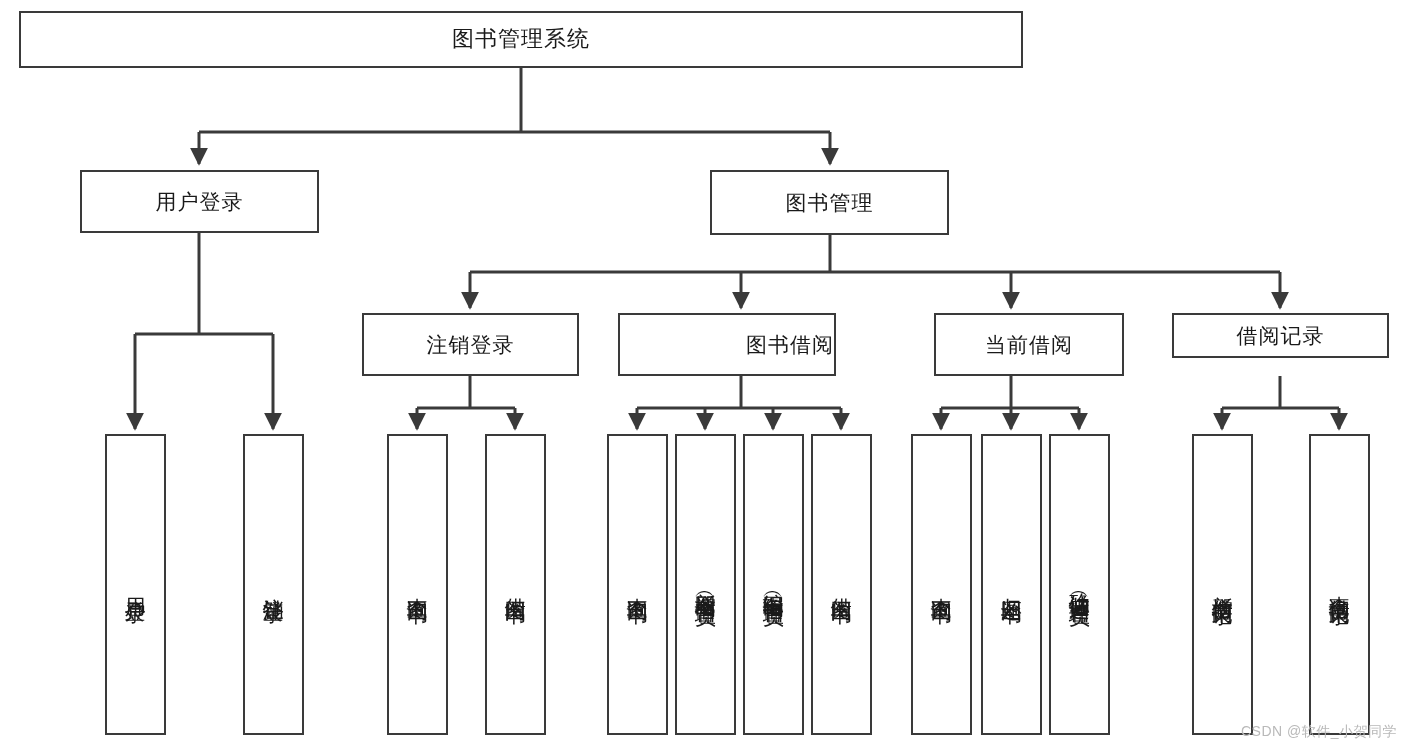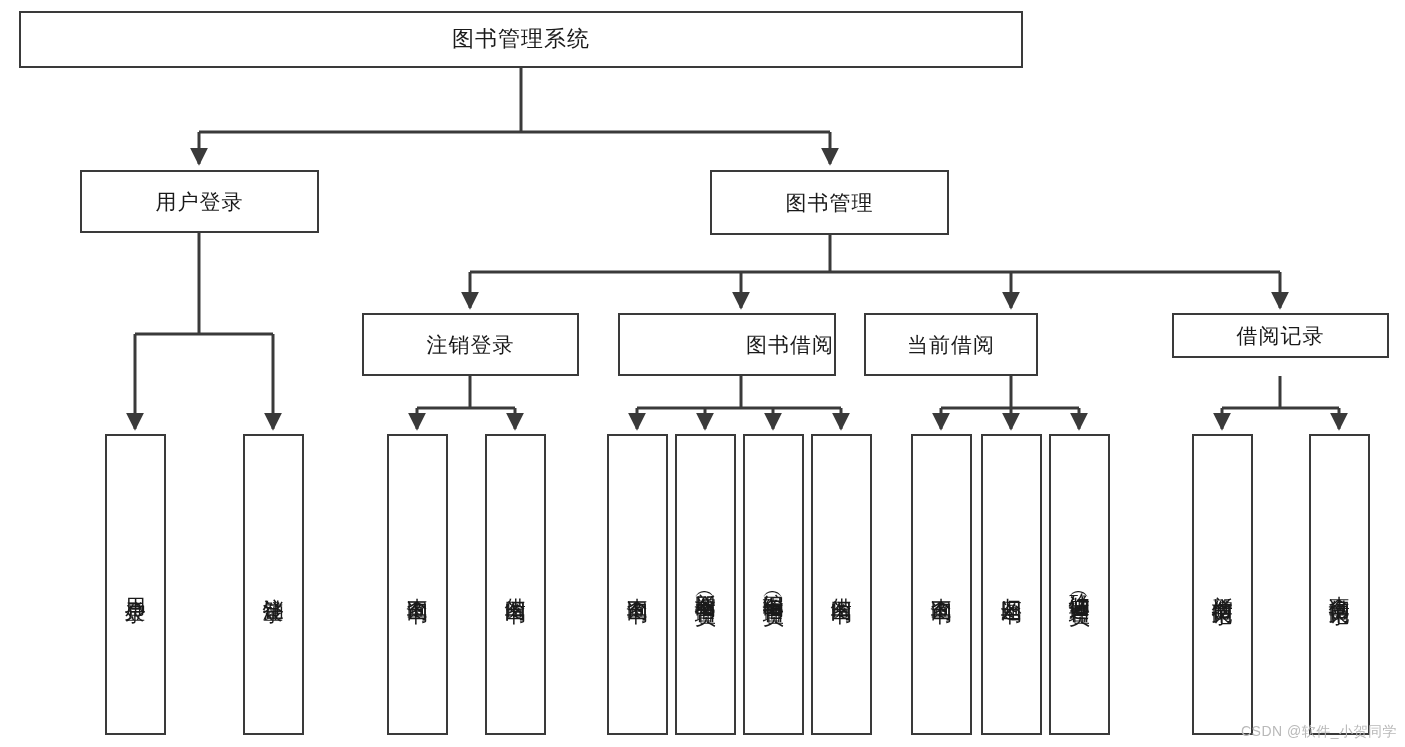--- a/index.html
+++ b/index.html
@@ -137,21 +137,21 @@
   <div class="node horiz" style="left:710px; top:170px; width:239px; height:65px;">
     <span class="node-label">图书管理</span>
   </div>
 
   <div class="node horiz" style="left:362px; top:313px; width:217px; height:63px;">
     <span class="node-label">注销登录</span>
   </div>
   <div class="node horiz" style="left:618px; top:313px; width:218px; height:63px;justify-content:flex-end;">
     <span class="node-label">图书借阅</span>
   </div>
-  <div class="node horiz" style="left:864px; top:313px; width:174px; height:63px;">
+  <div class="node horiz" style="left:934px; top:313px; width:190px; height:63px;">
     <span class="node-label">当前借阅</span>
   </div>
   <div class="node horiz" style="left:1172px; top:313px; width:217px; height:45px;">
     <span class="node-label">借阅记录</span>
   </div>
 
   <div class="node vert" style="left:105px; top:434px; width:61px; height:301px;">
     <span class="node-label">用户登录</span>
   </div>
   <div class="node vert" style="left:243px; top:434px; width:61px; height:301px;">

